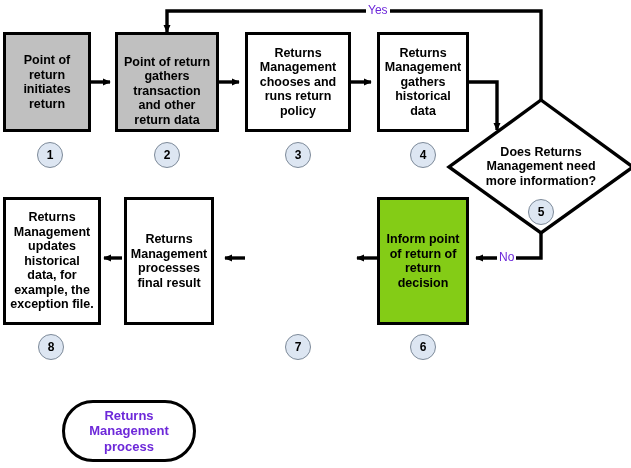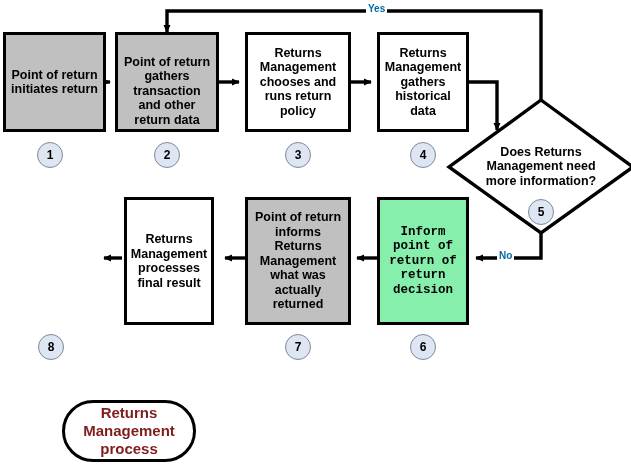--- a/index.html
+++ b/index.html
@@ -34,21 +34,21 @@
     justify-content: center;
     text-align: center;
     font-weight: bold;
     font-size: 12.5px;
     line-height: 1.16;
     color: #000000;
     padding: 2px 3px;
     z-index: 3;
   }
   .node.gray   { background: #c0c0c0; }
-  .node.lgray  { background: #86efac; font-family: Liberation Mono, monospace; }
+  .node.lgray  { background: #84cc16; }
   .node.white  { background: #ffffff; }
 
   .badge {
     position: absolute;
     width: 26px;
     height: 26px;
     border-radius: 50%;
     background: #dde6f2;
     border: 1.5px solid #7d8a99;
     display: flex;
@@ -78,40 +78,40 @@
     font-weight: bold;
     font-size: 12.5px;
     line-height: 1.16;
     color: #000000;
     pointer-events: none;
   }
 
   .edge-label {
     position: absolute;
     background: #ffffff;
-    font-size: 10px;
-    font-weight: bold;
-    color: #0369a1;
+    font-size: 12px;
+    font-weight: normal;
+    color: #6d28d9;
     padding: 0 2px;
     z-index: 5;
     line-height: 1;
   }
 
   .legend-shape {
     position: absolute;
     box-sizing: border-box;
     border: 3px solid #000000;
     border-radius: 34px;
     display: flex;
     align-items: center;
     text-align: center;
     font-weight: bold;
-    font-size: 15px;
+    font-size: 13px;
     line-height: 1.18;
-    color: #7f1d1d;
+    color: #6d28d9;
     z-index: 3;
   }
   .legend-shape.white { background: #ffffff; }
   .legend-shape.gray  { background: #c0c0c0; }
 </style>
 </head>
 <body>
 
 <div id="canvas">
 
@@ -136,21 +136,21 @@
 
     <path d="M377,258 L357,258" stroke="#000000" stroke-width="3.4" fill="none" marker-end="url(#arrow)"></path>
 
     <path d="M245,258 L225,258" stroke="#000000" stroke-width="3.4" fill="none" marker-end="url(#arrow)"></path>
 
     <path d="M122,258 L104,258" stroke="#000000" stroke-width="3.4" fill="none" marker-end="url(#arrow)"></path>
 
     <polygon points="541,100 633,167 541,233 449,167" fill="#ffffff" stroke="#000000" stroke-width="3.4"></polygon>
   </svg>
 
-  <div class="node gray" style="left:3px; top:32px; width:103px; height:100px;">
+  <div class="node gray" style="left:3px; top:32px; width:88px; height:100px;">
     <span>Point of return initiates return</span>
   </div>
   <div class="badge" style="left:37px; top:142px;">
     <span>1</span>
   </div>
 
   <div class="node gray" style="left:115px; top:32px; width:104px; height:100px;align-items:flex-end;">
     <span>Point of return gathers transaction and other return data</span>
   </div>
   <div class="badge" style="left:154px; top:142px;">
@@ -180,31 +180,31 @@
     <span>5</span>
   </div>
 
   <div class="node lgray" style="left:377px; top:197px; width:92px; height:128px;">
     <span>Inform point of return of return decision</span>
   </div>
   <div class="badge" style="left:410px; top:334px;">
     <span>6</span>
   </div>
 
-  <div class="node gray" style="left:245px; top:197px; width:106px; height:128px;">
-    <span>Point of return informs Returns Management what was actually returned</span>
-  </div>
   <div class="badge" style="left:285px; top:334px;">
     <span>7</span>
   </div>
 
   <div class="node white" style="left:124px; top:197px; width:90px; height:128px;">
     <span>Returns Management processes final result</span>
   </div>
 
+  <div class="node white" style="left:3px; top:197px; width:98px; height:128px;">
+    <span>Returns Management updates historical data, for example, the exception file.</span>
+  </div>
   <div class="badge" style="left:38px; top:334px;">
     <span>8</span>
   </div>
 
   <div class="edge-label" style="left:366px; top:4px;">
     <span>Yes</span>
   </div>
   <div class="edge-label" style="left:497px; top:251px;text-align:center;">
     <span>No</span>
   </div>

